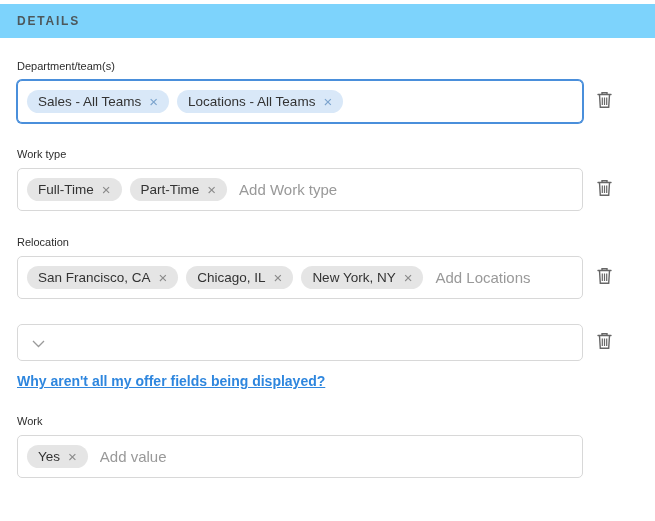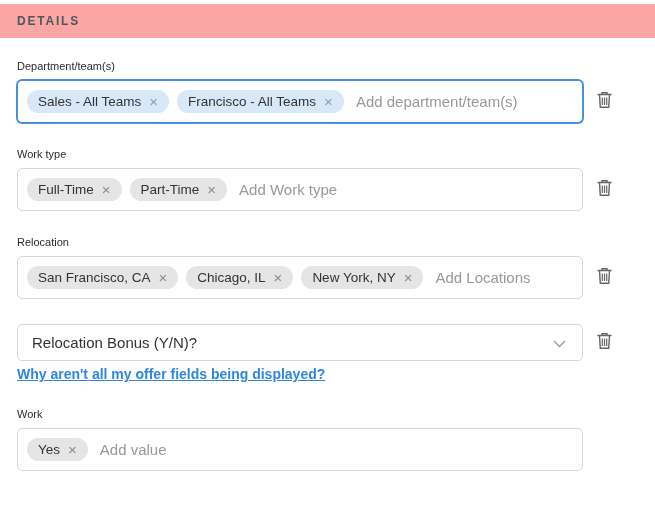--- a/index.html
+++ b/index.html
@@ -5,21 +5,21 @@
   * { margin: 0; padding: 0; box-sizing: border-box; }
   html, body {
     width: 655px; height: 521px;
     background: #ffffff;
     font-family: "Liberation Sans", sans-serif;
     overflow: hidden;
   }
   .section-header {
     margin-top: 4px;
     height: 34px;
-    background: #fca5a5;
+    background: #7dd3fc;
     display: flex;
     align-items: center;
     padding: 0 17px;
   }
   .section-title {
     font-size: 12px;
     font-weight: 700;
     letter-spacing: 1.8px;
     color: #4d585c;
   }
@@ -96,21 +96,21 @@
     align-items: center;
     justify-content: space-between;
     padding: 0 16px 0 14px;
     font-size: 15px;
     color: #333333;
     cursor: pointer;
   }
   .chevron { flex: 0 0 auto; }
   .help-link {
     display: inline-block;
-    margin-top: 5px;
+    margin-top: 12px;
     font-size: 14px;
     font-weight: 600;
     color: #2e86de;
     text-decoration: underline;
     cursor: pointer;
     text-align: right;
   }
 </style>
 </head>
 <body>
@@ -123,24 +123,23 @@
 
   <div class="field">
     <label class="field-label">Department/team(s)</label>
     <div class="input-row">
       <div class="tags-input focused">
         <span class="tag blue">
           <span>Sales - All Teams</span>
           <span class="tag-x">×</span>
         </span>
         <span class="tag blue">
-          <span>Francisco - All Teams</span>
-          <span class="tag-x">×</span>
-        </span>
-        <input class="ghost-input" type="text" placeholder="Add department/team(s)" style="">
+          <span>Locations - All Teams</span>
+          <span class="tag-x">×</span>
+        </span>
       </div>
       <span class="trash-btn">
         <span>
           <svg width="15" height="18" viewBox="0 0 15 18">
               <g fill="none" stroke="#666666" stroke-width="1.4">
                 <path d="M1 3.5h13" stroke-linecap="round"></path>
                 <path d="M5 3.2V1.7h5v1.5"></path>
                 <path d="M2.5 3.8l.8 12.5h8.4l.8-12.5"></path>
                 <path d="M5.3 6.5v7.5M7.5 6.5v7.5M9.7 6.5v7.5" stroke-width="1.2"></path>
               </g>
@@ -208,21 +207,20 @@
               </g>
             </svg>
         </span>
       </span>
     </div>
   </div>
 
   <div class="field">
     <div class="input-row">
       <div class="select-box">
-        <span>Relocation Bonus (Y/N)?</span>
         <span class="chevron">
           <svg width="13" height="8" viewBox="0 0 13 8">
               <path d="M1 1l5.5 5.5L12 1" fill="none" stroke="#9a9a9a" stroke-width="1.3"></path>
             </svg>
         </span>
       </div>
       <span class="trash-btn">
         <span>
           <svg width="15" height="18" viewBox="0 0 15 18">
               <g fill="none" stroke="#666666" stroke-width="1.4">

